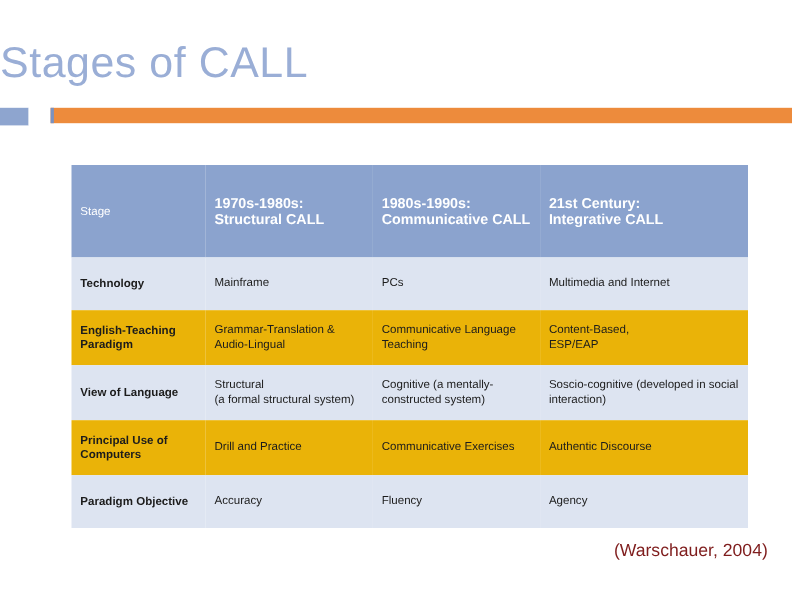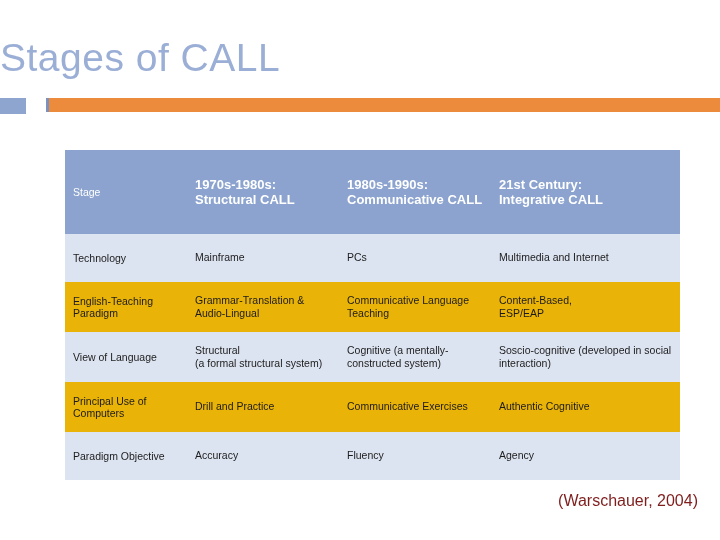--- a/index.html
+++ b/index.html
@@ -100,21 +100,21 @@
     vertical-align: middle;
     margin-left: 48px;
   }
   tr.band-light td { background: #dde4f1; }
   tr.band-dark td  { background: #eab308; }
 
   tr.data-row td { height: 48px; }
   tr.tall-row td { height: 50px; }
 
   td.rowlabel {
-    font-weight: normal;
+    font-weight: bold;
     font-size: 11px;
     color: #000000;
   }
   td.cellbody {
     font-size: 10px;
     color: #1a1a1a;
     line-height: 1.25;
   }
   .credit {
     position: absolute;
@@ -220,21 +220,21 @@
           <div>Principal Use of</div>
           <div>Computers</div>
         </td>
         <td class="cellbody">
           <div>Drill and Practice</div>
         </td>
         <td class="cellbody">
           <div>Communicative Exercises</div>
         </td>
         <td class="cellbody">
-          <div>Authentic Cognitive</div>
+          <div>Authentic Discourse</div>
         </td>
       </tr>
 
       <tr class="band-light data-row">
         <td class="rowlabel">
           <div>Paradigm Objective</div>
         </td>
         <td class="cellbody">
           <div>Accuracy</div>
         </td>

